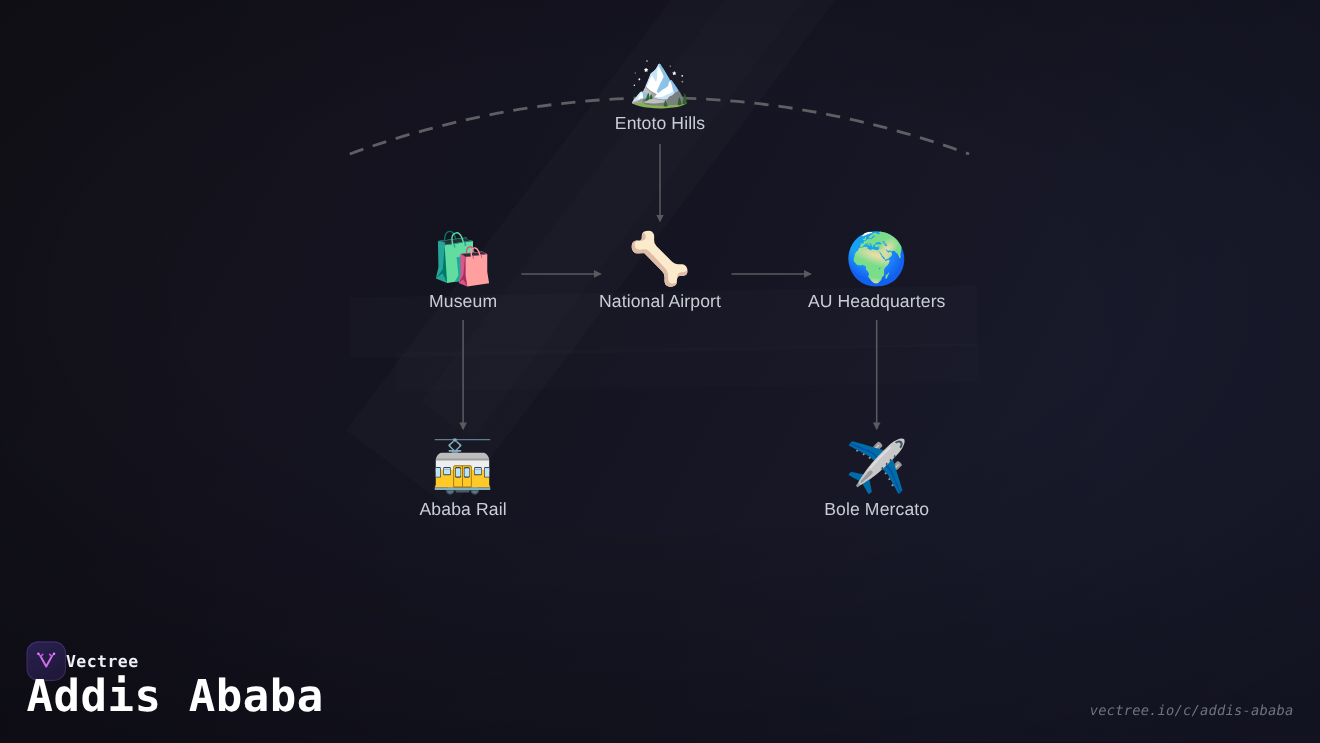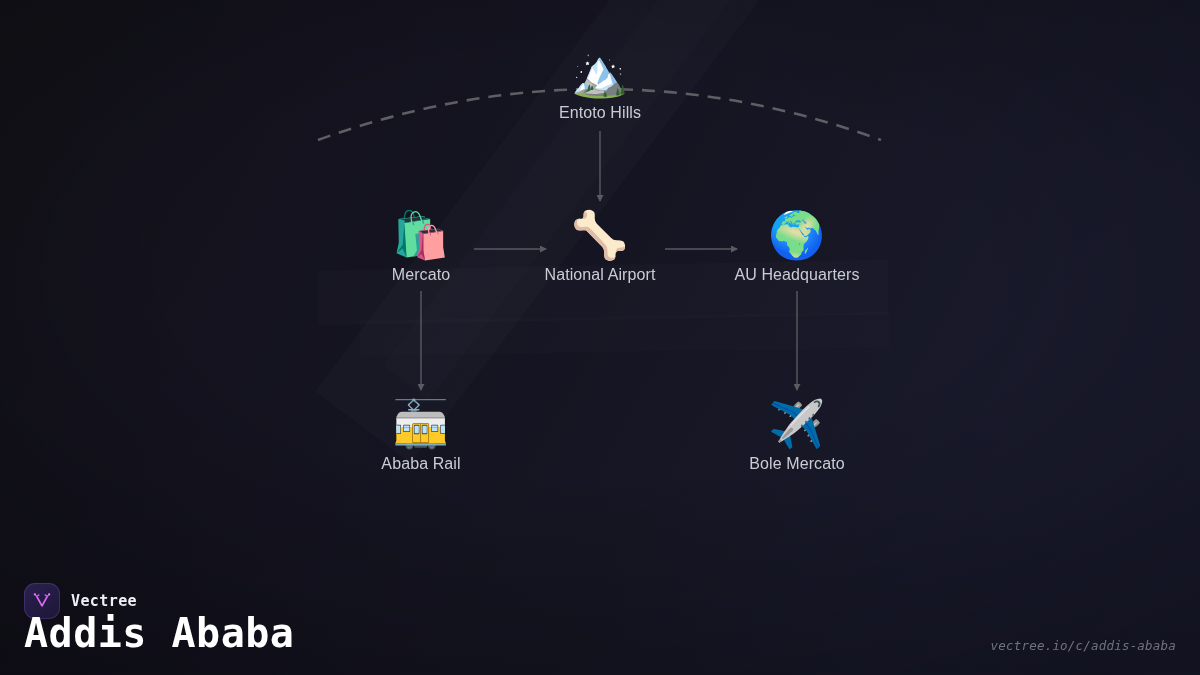--- a/index.html
+++ b/index.html
@@ -108,21 +108,20 @@
     bottom: 0;
     width: 1200px;
     height: 118px;
   }
   .brand-row {
     position: absolute;
     left: 24px;
     top: 26px;
     display: flex;
     align-items: center;
-    gap: 11px;
   }
   .brand-logo {
     width: 36px;
     height: 36px;
     border-radius: 11px;
     background: linear-gradient(150deg, #2a2050 0%, #231b42 55%, #1d1735 100%);
     box-shadow: inset 0 0 0 1px rgba(160,110,230,0.22);
     display: flex;
     align-items: center;
     justify-content: center;
@@ -189,21 +188,21 @@
     <line x1="797" y1="291" x2="797" y2="390" stroke="#5a5a60" stroke-width="1.4" marker-end="url(#arrowhead)"></line>
   </svg>
 
   <div class="node" style="left:600px; top:46px;">
     <div class="node-emoji">🏔️</div>
     <div class="node-label">Entoto Hills</div>
   </div>
 
   <div class="node" style="left:421px; top:208px;">
     <div class="node-emoji">🛍️</div>
-    <div class="node-label">Mercato</div>
+    <div class="node-label">Museum</div>
   </div>
 
   <div class="node" style="left:600px; top:208px;">
     <div class="node-emoji">🦴</div>
     <div class="node-label">National Airport</div>
   </div>
 
   <div class="node" style="left:797px; top:208px;">
     <div class="node-emoji">🌍</div>
     <div class="node-label">AU Headquarters</div>

